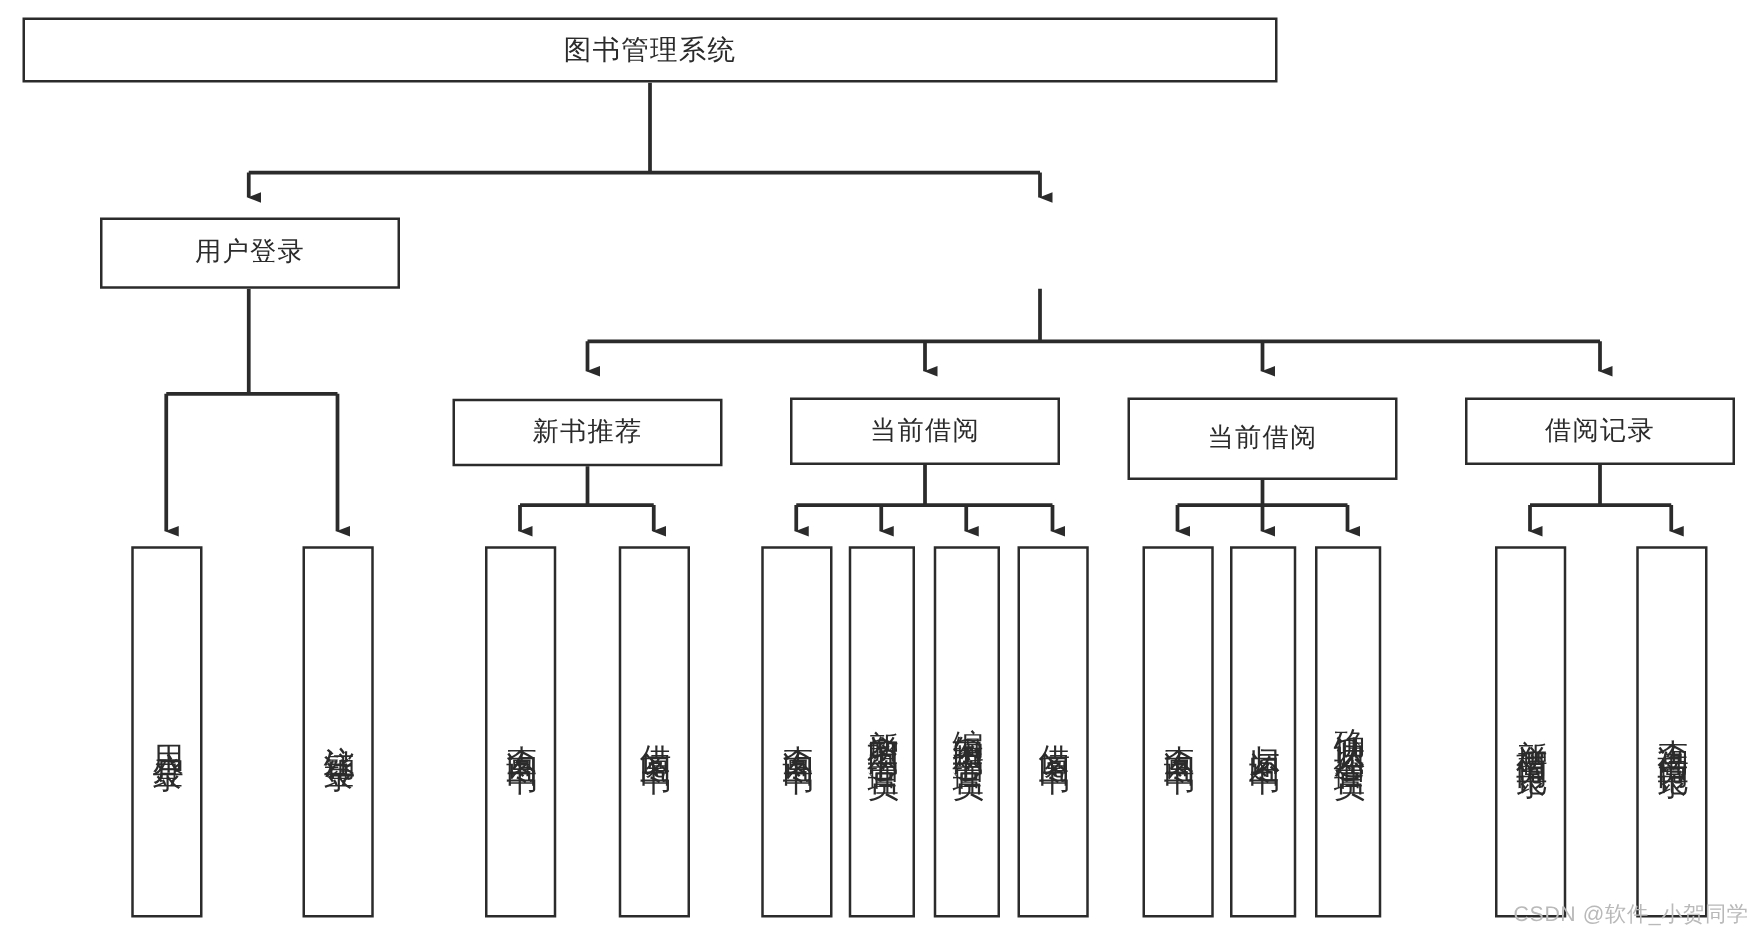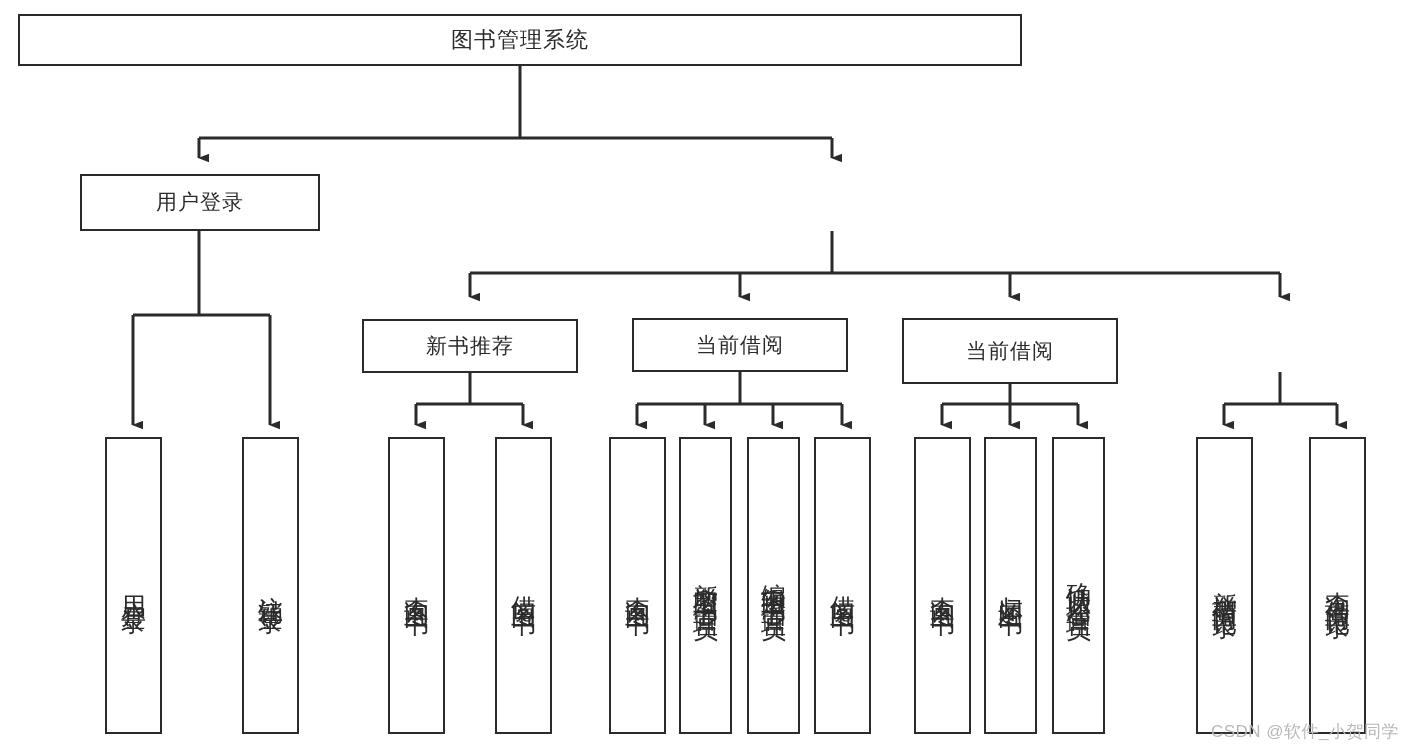--- a/index.html
+++ b/index.html
@@ -139,20 +139,23 @@
   </div>
 
   <div class="node h" style="left:632px; top:318px; width:216px; height:54px;">
     <span class="lbl">当前借阅</span>
   </div>
 
   <div class="node h" style="left:902px; top:318px; width:216px; height:66px;">
     <span class="lbl">当前借阅</span>
   </div>
 
+  <div class="node h" style="left:1172px; top:318px; width:216px; height:54px;">
+    <span class="lbl">借阅记录</span>
+  </div>
 
   <div class="node v" style="left:105px; top:437px; width:57px; height:297px;">
     <span class="lbl">用户登录</span>
   </div>
 
   <div class="node v" style="left:242px; top:437px; width:57px; height:297px;">
     <span class="lbl">注销登录</span>
   </div>
 
   <div class="node v" style="left:388px; top:437px; width:57px; height:297px;">

